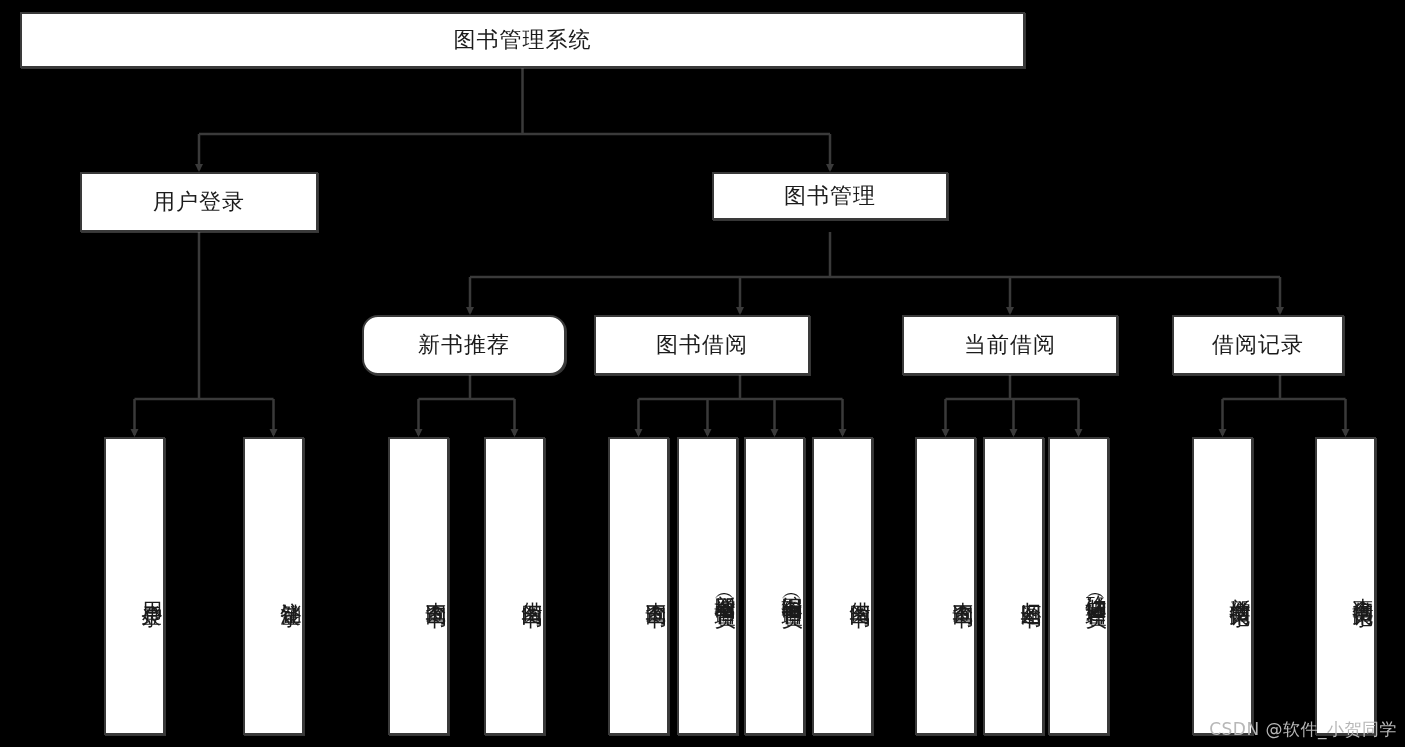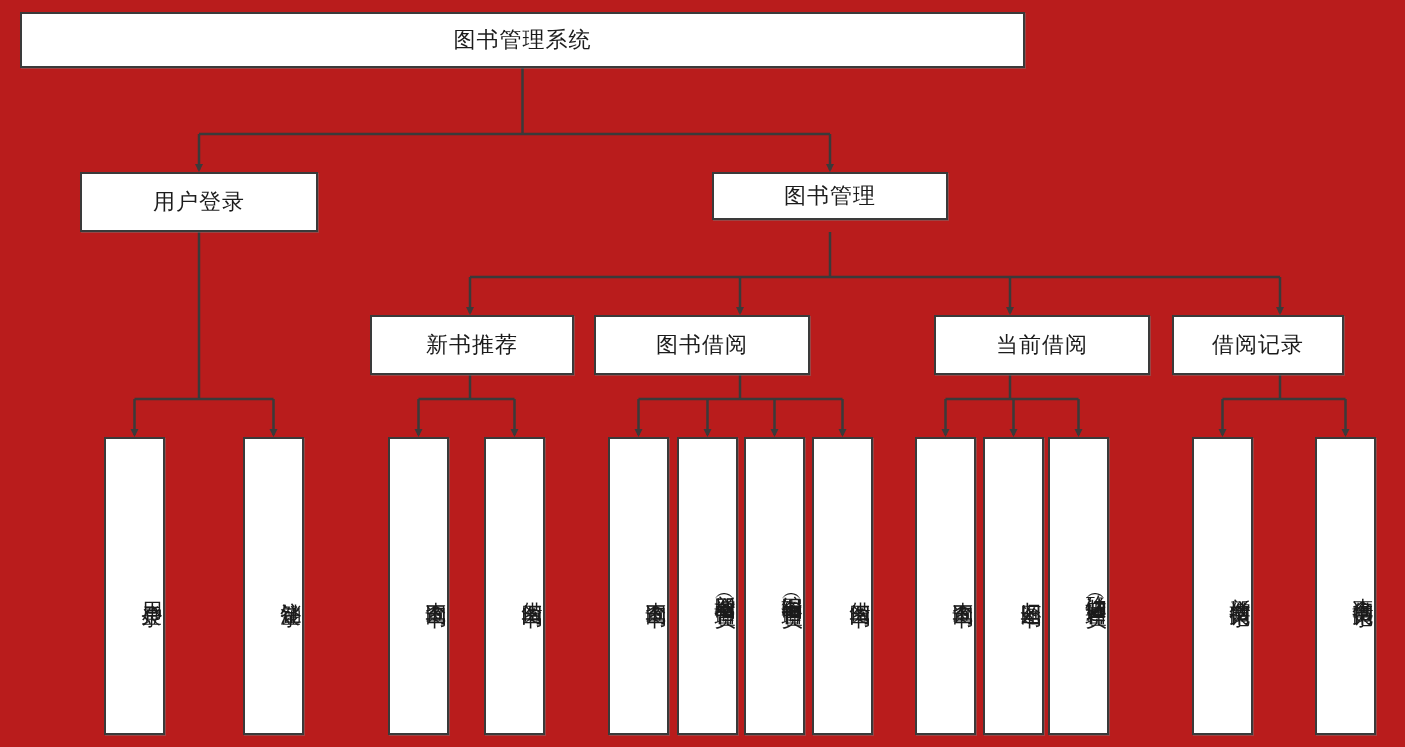--- a/index.html
+++ b/index.html
@@ -7,21 +7,21 @@
     padding: 0;
     background: #ffffff;
   }
   body {
     font-family: "DejaVu Sans", "Liberation Sans", sans-serif;
   }
   #canvas {
     position: relative;
     width: 1405px;
     height: 747px;
-    background: #b91c1c;
+    background: #000000;
     overflow: hidden;
   }
   .node {
     position: absolute;
     box-sizing: border-box;
     border: 2px solid #3a3a3a;
     background: #ffffff;
     display: flex;
     align-items: center;
     justify-content: center;
@@ -113,27 +113,27 @@
   <div id="node-layer">
       <div class="node horiz" style="left: 20px; top: 12px; width: 1005px; height: 56px;">
         <span>图书管理系统</span>
       </div>
       <div class="node horiz" style="left: 80px; top: 172px; width: 238px; height: 60px;">
         <span>用户登录</span>
       </div>
       <div class="node horiz" style="left: 712px; top: 172px; width: 236px; height: 48px;">
         <span>图书管理</span>
       </div>
-      <div class="node horiz" style="left: 370px; top: 315px; width: 204px; height: 60px;">
+      <div class="node horiz" style="left: 362px; top: 315px; width: 204px; height: 60px; border-radius: 16px;">
         <span>新书推荐</span>
       </div>
       <div class="node horiz" style="left: 594px; top: 315px; width: 216px; height: 60px;">
         <span>图书借阅</span>
       </div>
-      <div class="node horiz" style="left: 934px; top: 315px; width: 216px; height: 60px;">
+      <div class="node horiz" style="left: 902px; top: 315px; width: 216px; height: 60px;">
         <span>当前借阅</span>
       </div>
       <div class="node horiz" style="left: 1172px; top: 315px; width: 172px; height: 60px;">
         <span>借阅记录</span>
       </div>
       <div class="node vert" style="left: 104px; top: 437px; width: 61px; height: 298px;">
         <span>用户登录</span>
       </div>
       <div class="node vert" style="left: 243px; top: 437px; width: 61px; height: 298px;">
         <span>注销登录</span>
@@ -165,13 +165,14 @@
       <div class="node vert tall-text" style="left: 1048px; top: 437px; width: 61px; height: 298px;">
         <span>确认归还（管理员）</span>
       </div>
       <div class="node vert tall-text" style="left: 1192px; top: 437px; width: 61px; height: 298px;">
         <span>新增借阅记录</span>
       </div>
       <div class="node vert tall-text" style="left: 1315px; top: 437px; width: 61px; height: 298px;">
         <span>查询借阅记录</span>
       </div>
     </div>
+  <div class="watermark">CSDN @软件_小贺同学</div>
 </div>
 
 </body></html>

